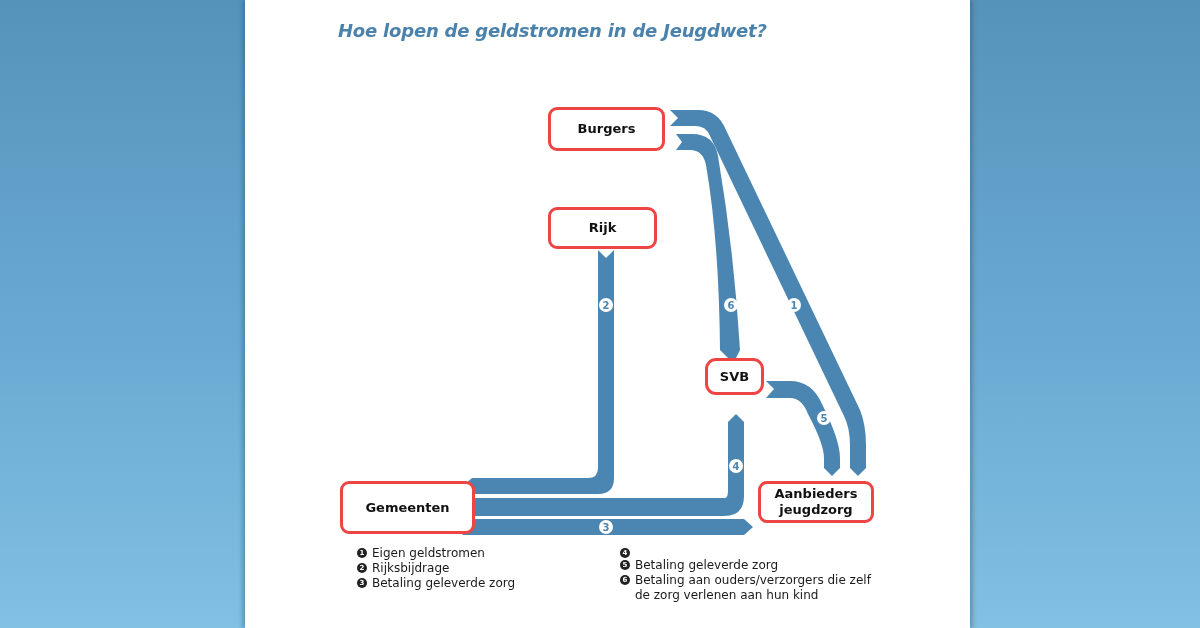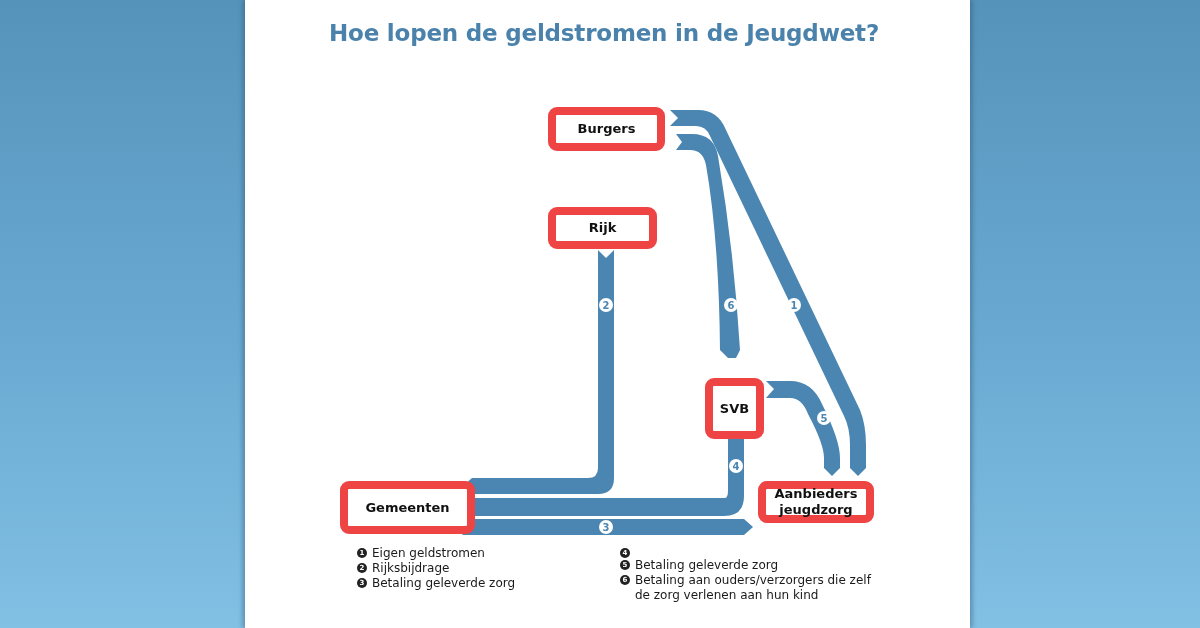--- a/index.html
+++ b/index.html
@@ -7,28 +7,28 @@
     width: 1200px; height: 628px; overflow: hidden; position: relative;
     background: linear-gradient(to bottom, #5693bb 0%, #6aaad2 55%, #82c0e4 100%);
     font-family: "DejaVu Sans", sans-serif;
   }
   .card {
     position: absolute; left: 245px; top: 0; width: 725px; height: 628px;
     background: #ffffff;
     box-shadow: -3px 0 4px rgba(40,80,110,0.35), 3px 0 4px rgba(40,80,110,0.35);
   }
   .title {
-    position: absolute; left: 329px; top: 20px;
+    position: absolute; left: 338px; top: 20px;
     font-family: "DejaVu Sans", sans-serif; font-weight: bold;
-    font-size: 23px; color: #4a82ac; letter-spacing: -0.2px; white-space: nowrap;
+    font-size: 18px; color: #4a82ac; letter-spacing: -0.2px; white-space: nowrap; font-style: italic;
   }
   svg.diagram { position: absolute; left: 0; top: 0; }
   .node {
     position: absolute; box-sizing: border-box;
-    border: 8px solid #ef4444; border-radius: 9px; background: #fff;
+    border: 3px solid #ef4444; border-radius: 9px; background: #fff;
     display: flex; align-items: center; justify-content: center; text-align: center;
     font-family: "DejaVu Sans", sans-serif; font-weight: bold; font-size: 13px; color: #111;
     line-height: 16px;
   }
   .legend {
     position: absolute; font-family: "DejaVu Sans", sans-serif; font-size: 12px;
     color: #1a1a1a; line-height: 15px;
   }
   .legend-item { display: flex; align-items: flex-start; white-space: nowrap; }
   .legend-bullet {
@@ -74,21 +74,21 @@
 <div class="badge" style="left:736px;top:466px;">4</div>
 <div class="badge" style="left:824px;top:418px;">5</div>
 <div class="badge" style="left:731px;top:305px;">6</div>
 
 <div class="node" style="left:548px;top:107px;width:117px;height:44px;">
   <span>Burgers</span>
 </div>
 <div class="node" style="left:548px;top:207px;width:109px;height:42px;">
   <span>Rijk</span>
 </div>
-<div class="node" style="left:705px;top:378px;width:59px;height:61px;">
+<div class="node" style="left:705px;top:358px;width:59px;height:37px;border-radius:11px;">
   <span>SVB</span>
 </div>
 <div class="node" style="left:340px;top:481px;width:135px;height:53px;">
   <span>Gemeenten</span>
 </div>
 <div class="node" style="left:758px;top:481px;width:116px;height:42px;white-space:pre-line;">
   <span>Aanbieders
 jeugdzorg</span>
 </div>
 

